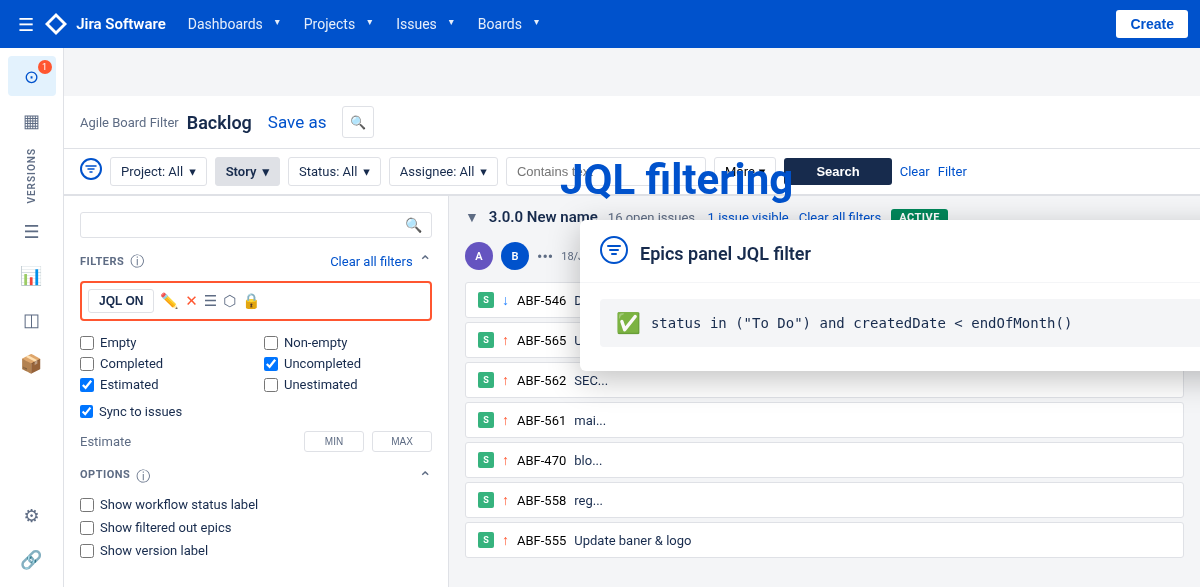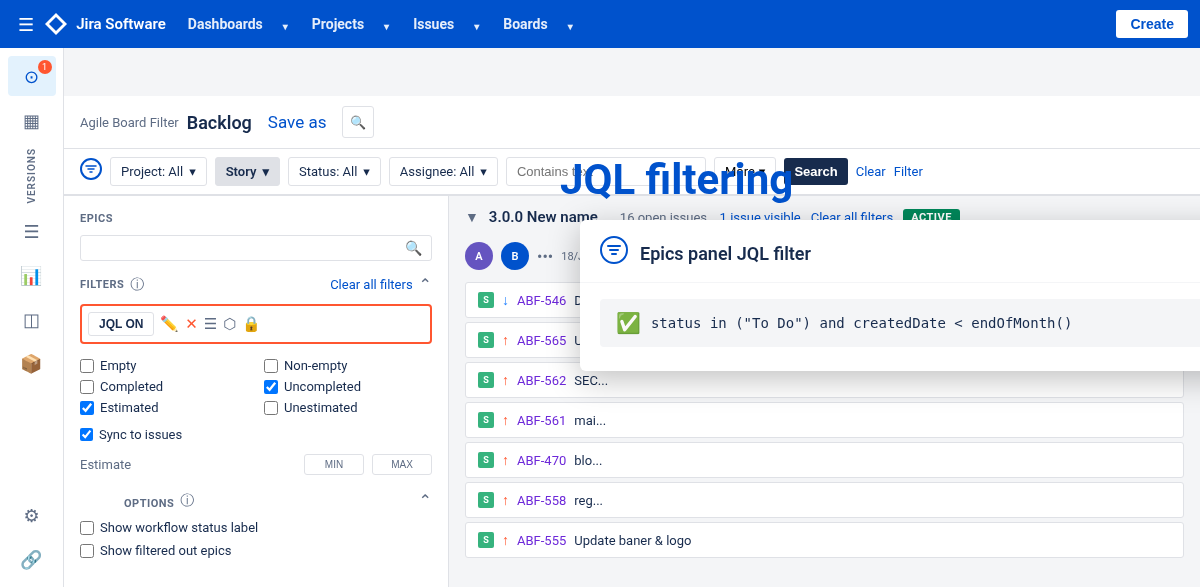--- a/index.html
+++ b/index.html
@@ -10,21 +10,21 @@
       background: #0052cc;
       height: 48px;
       display: flex;
       align-items: center;
       padding: 0 12px;
       gap: 4px;
       color: white;
     }
     .nav-hamburger { color: white; font-size: 18px; cursor: pointer; padding: 6px; }
     .nav-logo { display: flex; align-items: center; gap: 8px; color: white; font-weight: 600; font-size: 15px; margin-right: 8px; }
-    .nav-item { color: rgba(255,255,255,0.9); padding: 6px 10px; border-radius: 3px; cursor: pointer; font-size: 14px; display: flex; align-items: flex-end; gap: 20px; font-weight: bold; }
+    .nav-item { color: rgba(255,255,255,0.9); padding: 6px 10px; border-radius: 3px; cursor: pointer; font-size: 14px; display: flex; align-items: flex-start; gap: 12px; }
     .nav-item .chevron { font-size: 10px; }
     .nav-create-btn { background: white; color: #0052cc; font-weight: 600; padding: 6px 14px; border-radius: 3px; cursor: pointer; margin-left: auto; font-size: 14px; border: none; }
 
     
     .left-sidebar {
       position: fixed;
       top: 48px;
       left: 0;
       width: 64px;
       height: calc(100vh - 48px);
@@ -123,21 +123,21 @@
     .filter-dropdown.story-active { background: #dfe1e6; font-weight: 600; }
     .filter-text-input {
       border: 1px solid #dfe1e6;
       border-radius: 3px;
       padding: 6px 10px;
       font-size: 13px;
       width: 200px;
       color: #5e6c84;
     }
     .filter-more { border: 1px solid #dfe1e6; border-radius: 3px; padding: 6px 10px; font-size: 13px; display: flex; align-items: center; gap: 4px; cursor: pointer; background: white; }
-    .search-btn { background: #172b4d; color: white; border: none; border-radius: 3px; padding: 6px 10px; font-size: 13px; font-weight: 600; cursor: pointer; }
+    .search-btn { background: #172b4d; color: white; border: none; border-radius: 3px; padding: 6px 32px; font-size: 13px; font-weight: 600; cursor: pointer; }
     .clear-link { color: #0052cc; font-size: 13px; cursor: pointer; }
     .filter-link { color: #0052cc; font-size: 13px; cursor: pointer; }
 
     
     .body-area {
       display: flex;
       height: calc(100vh - 48px - 50px - 52px);
       overflow: hidden;
     }
 
@@ -190,21 +190,21 @@
     .checkbox-item { display: flex; align-items: center; gap: 6px; font-size: 13px; color: #172b4d; }
     .checkbox-item input[type=checkbox] { width: 14px; height: 14px; }
     .sync-row { display: flex; align-items: center; gap: 6px; font-size: 13px; color: #172b4d; margin-bottom: 12px; }
 
     
     .estimate-row { display: flex; align-items: center; gap: 8px; margin-bottom: 16px; }
     .estimate-label { font-size: 13px; color: #5e6c84; flex: 1; }
     .estimate-input { border: 1px solid #dfe1e6; border-radius: 3px; padding: 4px 8px; font-size: 10px; width: 60px; text-align: center; text-transform: uppercase; color: #5e6c84; }
 
     
-    .options-header { display: flex; align-items: flex-end; gap: 6px; margin-bottom: 10px; margin-left: 44px; }
+    .options-header { display: flex; align-items: flex-start; gap: 6px; margin-bottom: 10px; }
     .options-label { font-size: 11px; font-weight: 700; color: #5e6c84; letter-spacing: 0.5px; text-transform: uppercase; }
     .options-list { display: flex; flex-direction: column; gap: 8px; }
     .option-item { display: flex; align-items: center; gap: 6px; font-size: 13px; color: #172b4d; }
     .option-item input[type=checkbox] { width: 14px; height: 14px; }
 
     
     .right-content {
       flex: 1;
       overflow-y: auto;
       background: #f4f5f7;
@@ -214,41 +214,41 @@
     
     .sprint-header {
       background: #f4f5f7;
       padding: 12px 16px;
       display: flex;
       align-items: center;
       gap: 10px;
     }
     .sprint-chevron { color: #5e6c84; font-size: 14px; cursor: pointer; }
     .sprint-name { font-size: 15px; font-weight: 600; color: #172b4d; }
-    .sprint-count { font-size: 13px; color: #5e6c84; margin-left: 12px; }
+    .sprint-count { font-size: 13px; color: #5e6c84; }
     .sprint-subtitle { font-size: 13px; color: #0052cc; cursor: pointer; }
     .sprint-clear { font-size: 13px; color: #0052cc; cursor: pointer; }
     .sprint-badge { background: #00875a; color: white; font-size: 11px; font-weight: 700; padding: 2px 8px; border-radius: 3px; letter-spacing: 0.5px; }
 
     
     .issues-list { padding: 0 16px 16px; }
     .issue-row {
       background: white;
       border-radius: 3px;
       padding: 8px 12px;
       margin-bottom: 4px;
       display: flex;
       align-items: center;
       gap: 8px;
       border: 1px solid #dfe1e6;
       min-height: 36px;
     }
     .issue-type { width: 16px; height: 16px; background: #36b37e; border-radius: 2px; display: flex; align-items: center; justify-content: center; flex-shrink: 0; }
     .issue-priority { font-size: 14px; flex-shrink: 0; }
-    .issue-key { color: #6d28d9; font-size: 13px; cursor: pointer; flex-shrink: 0; }
+    .issue-key { color: #000000; font-size: 13px; cursor: pointer; flex-shrink: 0; }
     .issue-summary { color: #172b4d; font-size: 13px; flex: 1; overflow: hidden; text-overflow: ellipsis; white-space: nowrap; }
 
     
     .sprint-user-row { display: flex; align-items: center; gap: 8px; margin-bottom: 8px; padding: 4px 16px; }
     .user-avatar { width: 28px; height: 28px; border-radius: 50%; background: #ddd; display: flex; align-items: center; justify-content: center; font-size: 12px; font-weight: 600; color: #5e6c84; flex-shrink: 0; overflow: hidden; }
     .user-avatar.blue { background: #0052cc; color: white; }
     .sprint-dates { font-size: 11px; color: #5e6c84; }
     .sprint-linked { color: #0052cc; font-size: 12px; cursor: pointer; margin-left: auto; }
     .sprint-dots { color: #5e6c84; font-size: 16px; cursor: pointer; }
 
@@ -405,21 +405,20 @@
       <span>▾</span>
     </div>
     <button class="search-btn">Search</button>
     <span class="clear-link">Clear</span>
     <span class="filter-link">Filter</span>
   </div>
 
   <div class="body-area">
 
     <div class="epics-panel">
-      <div class="epics-title">EPICS</div>
       <div class="epics-search">
         <input type="text" style="border: none; outline: none; font-size: 13px; width: 100%;">
         <span class="epics-search-icon">🔍</span>
       </div>
 
       <div class="filters-header">
         <span class="filters-label">FILTERS</span>
         <span class="filters-help">ⓘ</span>
         <span class="filters-clear">Clear all filters</span>
         <span class="filters-collapse">⌃</span>
@@ -478,20 +477,24 @@
         <span style="color:#5e6c84;cursor:pointer;margin-left:auto;font-size:16px;">⌃</span>
       </div>
       <div class="options-list">
         <label class="option-item">
           <input type="checkbox" style=""> 
             <span>Show workflow status label</span>
         </label>
         <label class="option-item">
           <input type="checkbox" style=""> 
             <span>Show filtered out epics</span>
+        </label>
+        <label class="option-item">
+          <input type="checkbox" style=""> 
+            <span>Show version label</span>
         </label>
       </div>
     </div>
 
     <div class="right-content">
 
       <div class="sprint-header">
         <span class="sprint-chevron">▼</span>
         <span class="sprint-name">3.0.0 New name</span>
         <span class="sprint-count">16 open issues,</span>

